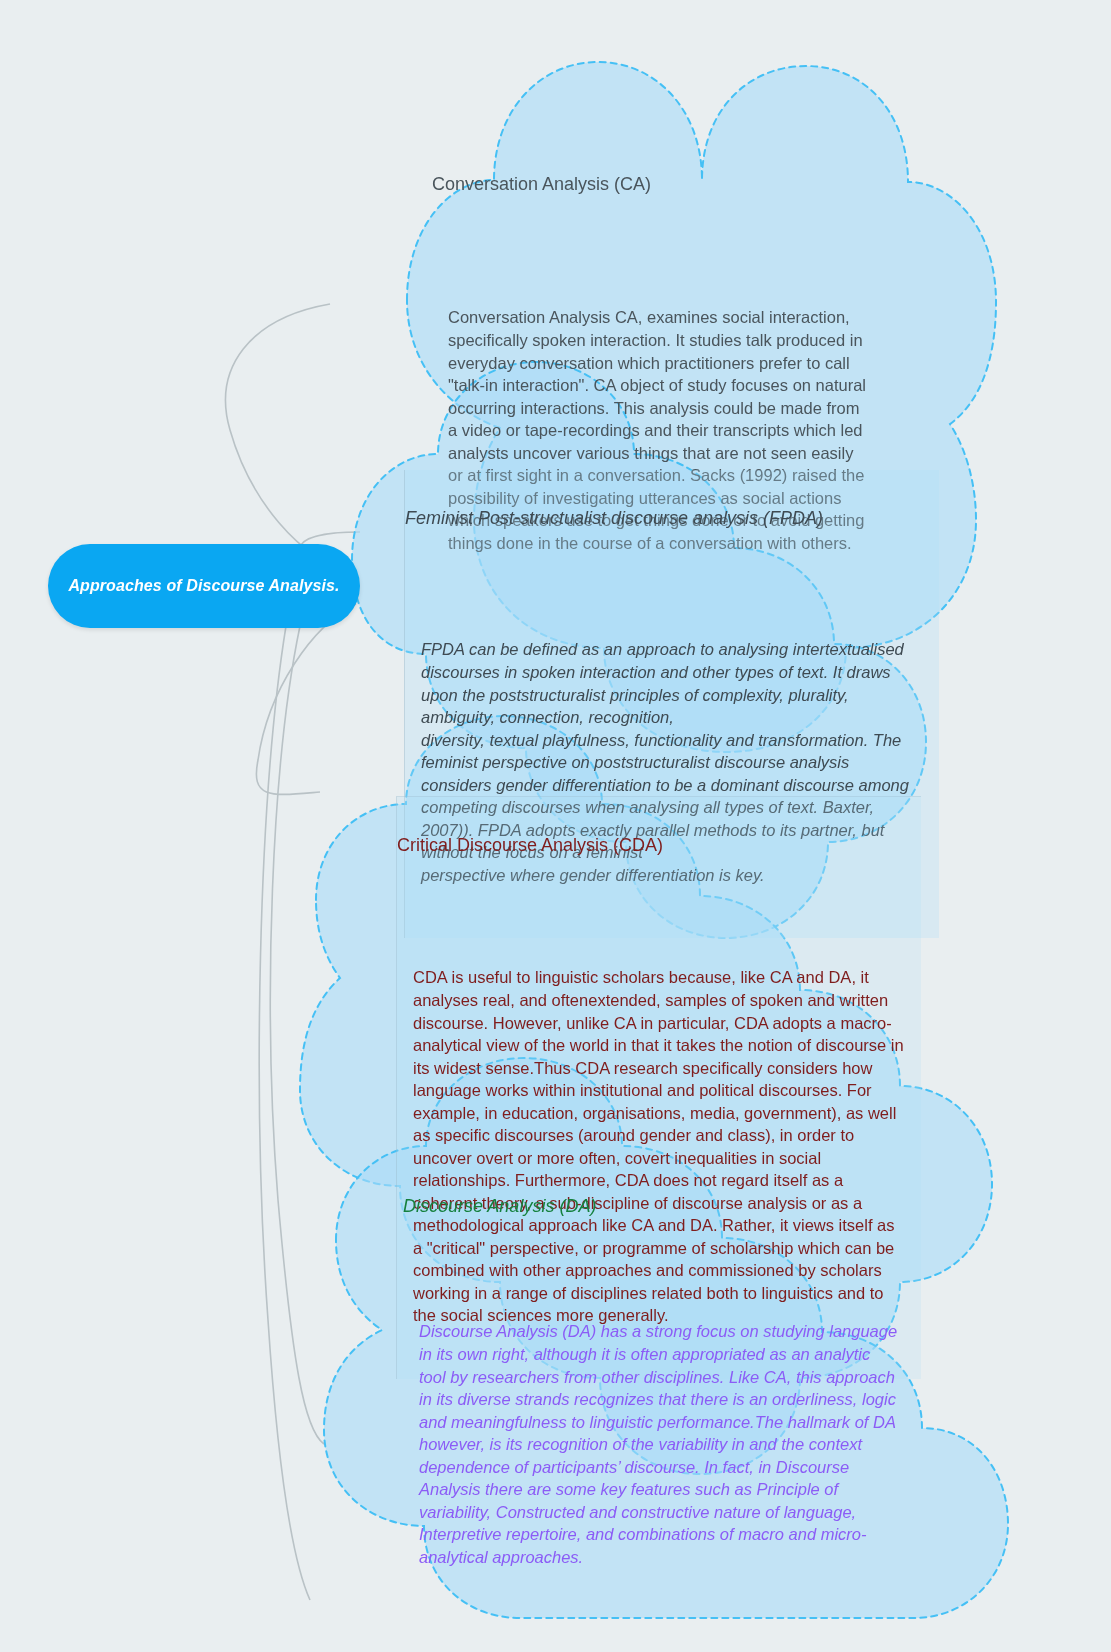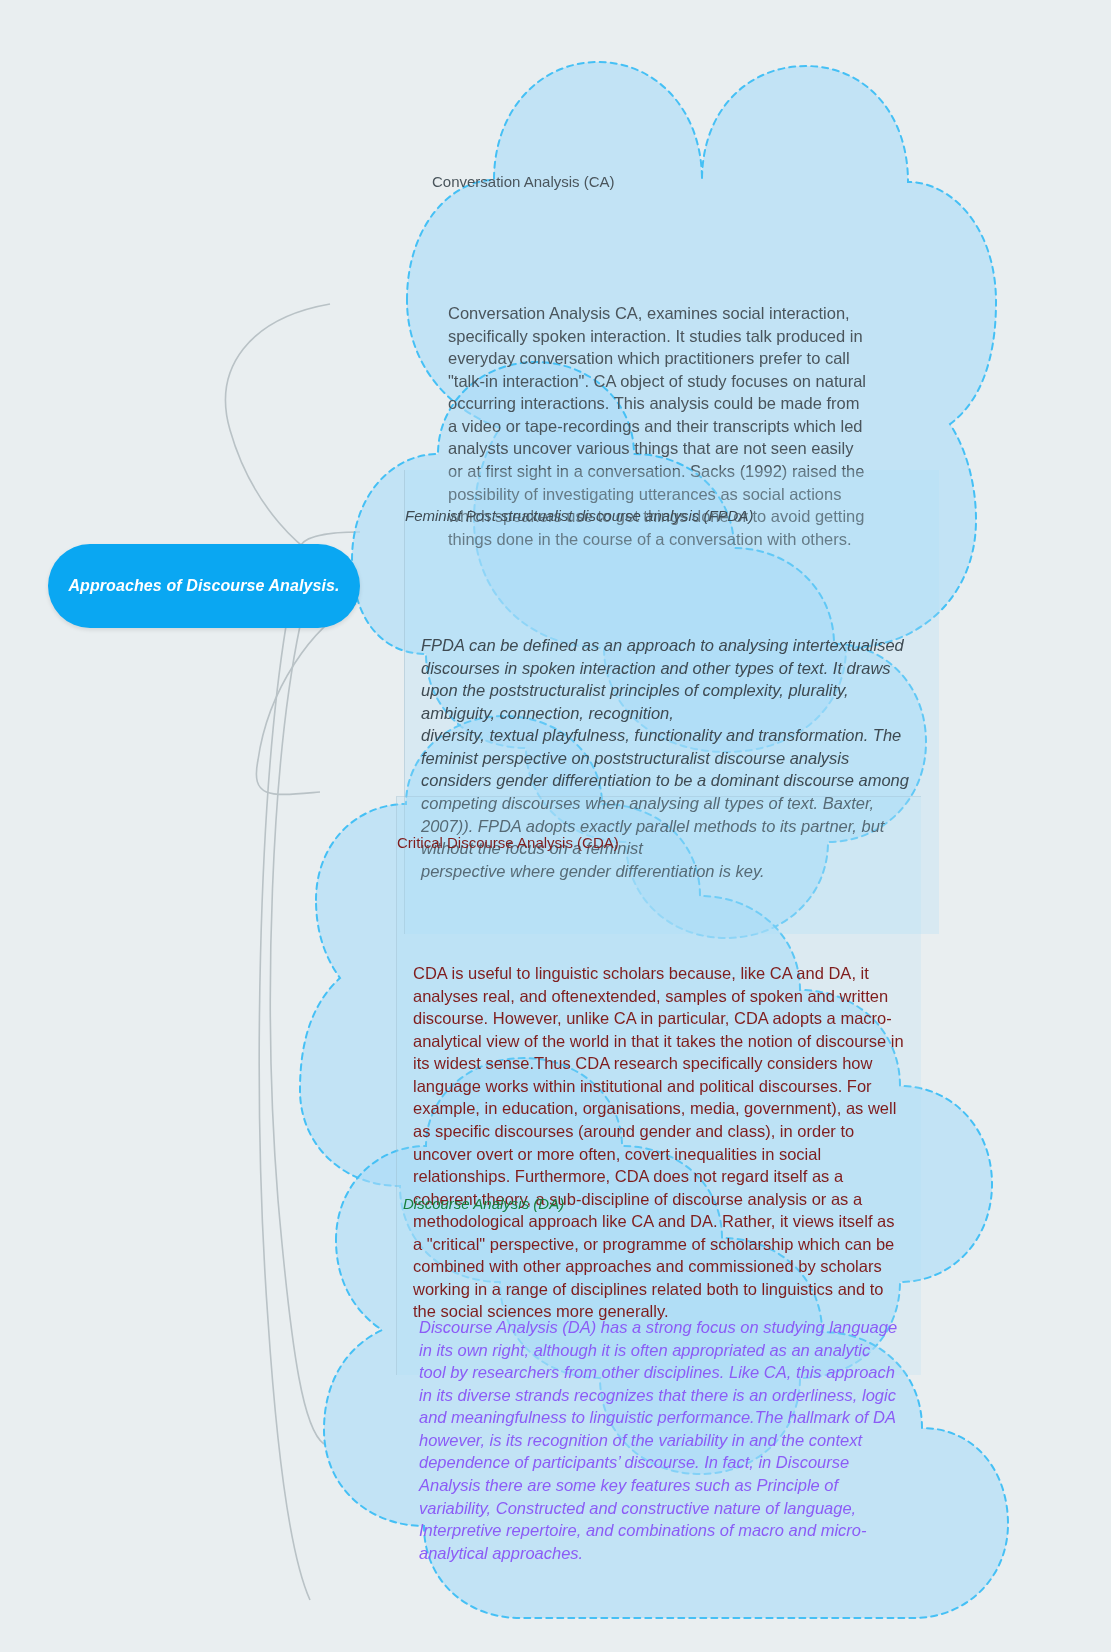--- a/index.html
+++ b/index.html
@@ -67,21 +67,21 @@
     padding: 0 18px;
   }
   
   .node-text {
     position: absolute;
     color: #404a51;
     white-space: pre-wrap;
   }
   .node-title {
     margin: 0 0 0 0;
-    font-size: 15px;
+    font-size: 18px;
     line-height: 1.36;
     color: #41505a;
   }
   .node-body {
     margin: 16px;
     font-size: 16.5px;
     line-height: 1.365;
     color: #41505a;
   }
   .gap { display:block; height: 22px; }

